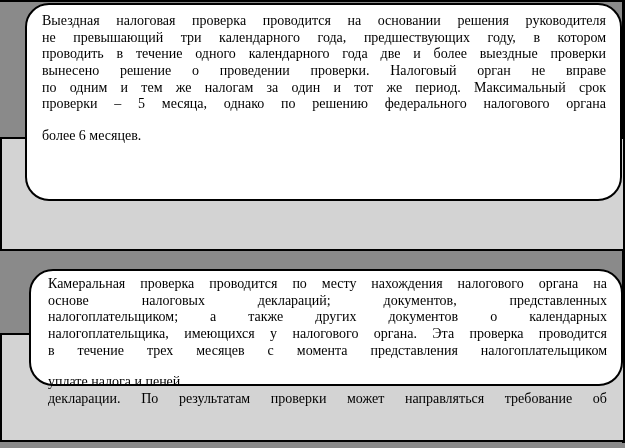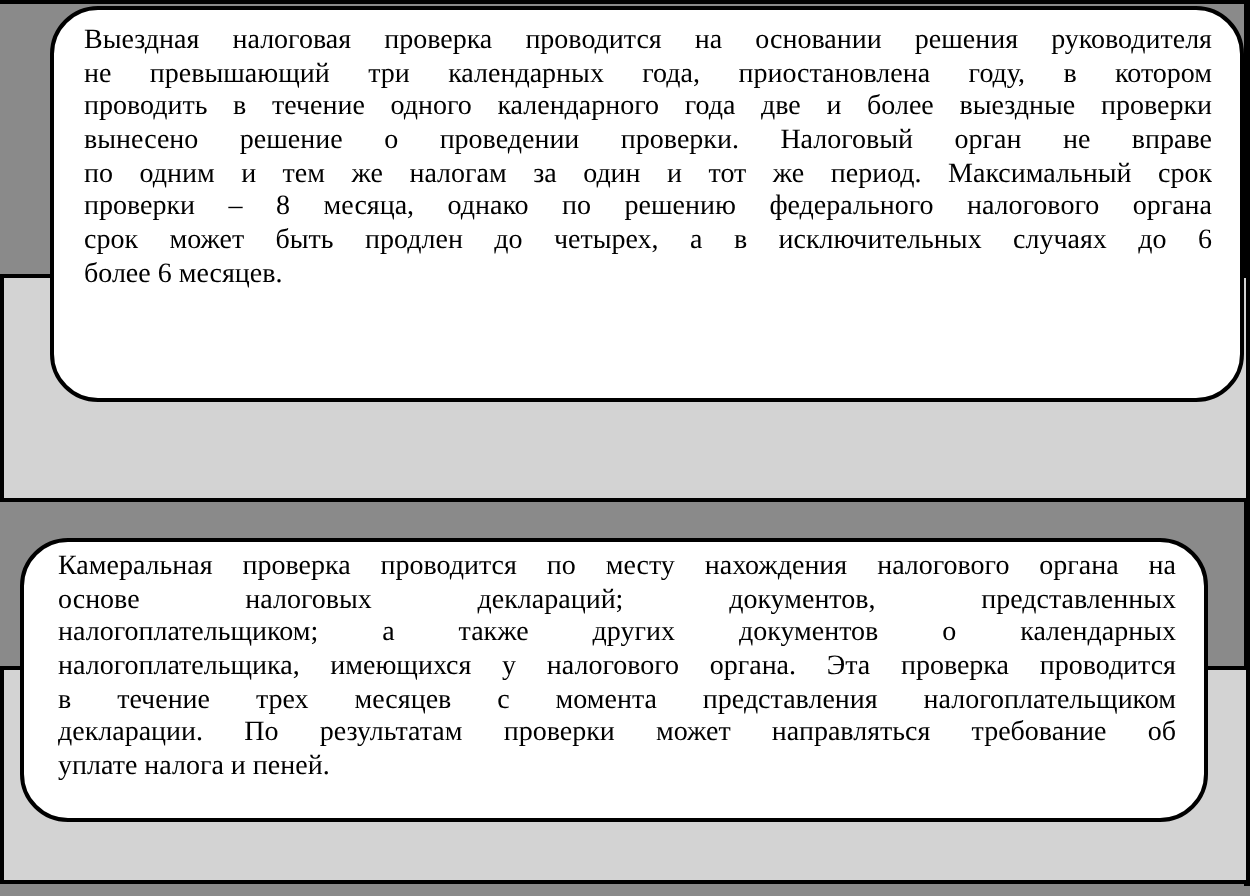--- a/index.html
+++ b/index.html
@@ -16,55 +16,54 @@
     background:#d3d3d3; border:2px solid #000; box-sizing:border-box;
   }
   .panel-top    { top:137px; height:114px; }
   .panel-bottom { top:333px; height:109px; }
   .callout {
     position:absolute; background:#ffffff;
     border:2.5px solid #000; border-radius:24px;
     box-sizing:border-box;
   }
   .callout-1 { left:25px; top:3px;   width:597px; height:198px; padding:8px 14px 0 15px; }
-  .callout-2 { left:10px; top:269px; width:594px; height:142px; padding:5px 14px 0 17px; }
+  .callout-2 { left:29px; top:269px; width:594px; height:117px; padding:5px 14px 0 17px; }
   .line {
     font-size:14px; line-height:16.7px;
     text-align:justify; text-align-last:justify;
     height:16.7px; overflow:hidden;
   }
-  .line.last { text-align-last:left; }
+  .line.last { text-align-last:left;margin-top:15px; }
 </style>
 </head>
 <body>
 
 <div class="canvas">
   <div class="frame-top"></div>
   <div class="frame-right"></div>
 
   <div class="panel panel-top"></div>
   <div class="panel panel-bottom"></div>
 
   <div class="callout callout-1">
     <div>
         <div class="line">Выездная налоговая проверка проводится на основании решения руководителя</div>
-        <div class="line">не превышающий три календарных года, приостановлена году, в котором</div>
+        <div class="line">не превышающий три календарного года, предшествующих году, в котором</div>
         <div class="line">проводить в течение одного календарного года две и более выездные проверки</div>
         <div class="line">вынесено решение о проведении проверки. Налоговый орган не вправе</div>
         <div class="line">по одним и тем же налогам за один и тот же период. Максимальный срок</div>
-        <div class="line">проверки – 8 месяца, однако по решению федерального налогового органа</div>
-        <div class="line">срок может быть продлен до четырех, а в исключительных случаях до 6</div>
+        <div class="line">проверки – 5 месяца, однако по решению федерального налогового органа</div>
         <div class="line last">более 6 месяцев.</div>
       </div>
   </div>
 
   <div class="callout callout-2">
     <div>
         <div class="line">Камеральная проверка проводится по месту нахождения налогового органа на</div>
         <div class="line">основе налоговых деклараций; документов, представленных</div>
         <div class="line">налогоплательщиком; а также других документов о календарных</div>
         <div class="line">налогоплательщика, имеющихся у налогового органа. Эта проверка проводится</div>
         <div class="line">в течение трех месяцев с момента представления налогоплательщиком</div>
+        <div class="line last">уплате налога и пеней.</div>
         <div class="line">декларации. По результатам проверки может направляться требование об</div>
-        <div class="line last">уплате налога и пеней.</div>
       </div>
   </div>
 </div>
 
 </body></html>

